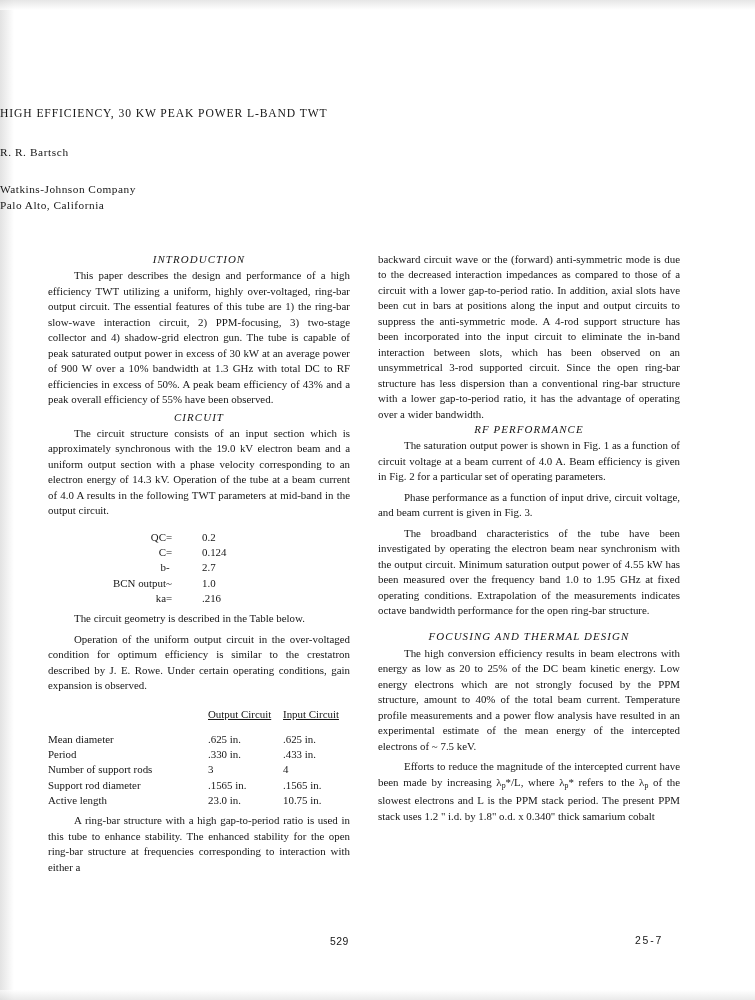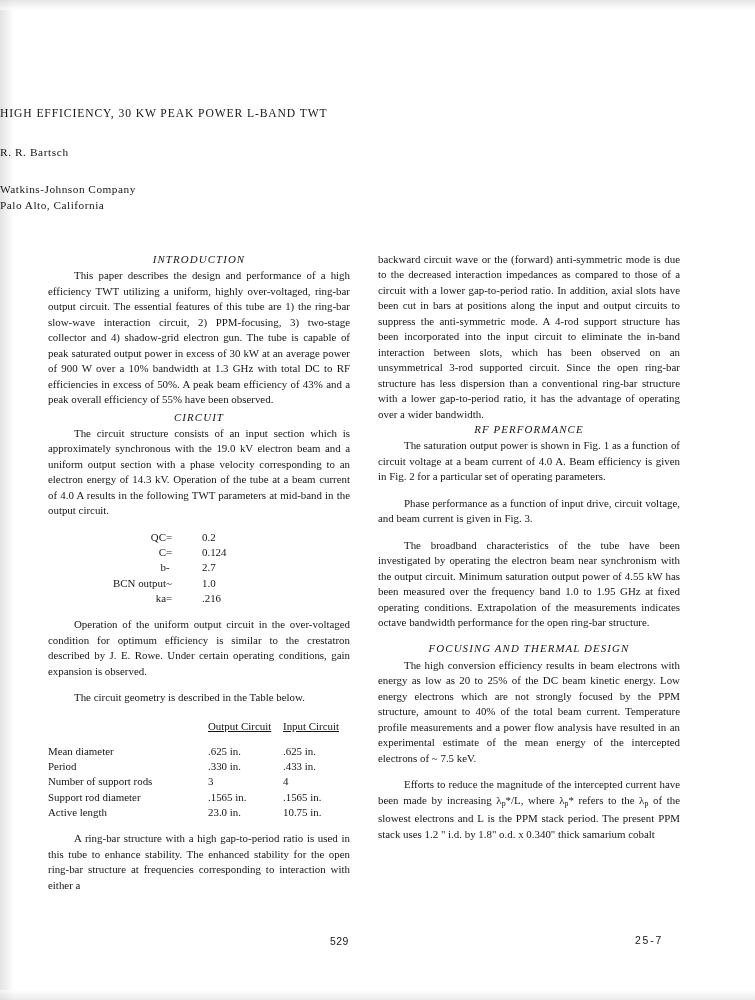--- a/index.html
+++ b/index.html
@@ -87,21 +87,21 @@
     margin: 0 0 1px 0;
     font-size: 10.9px;
     font-style: italic;
   }
   .para {
     margin: 0;
     text-indent: 26px;
     text-align: justify;
     text-justify: inter-word;
   }
-  .para.spaced { margin-top: 11px; }
+  .para.spaced { margin-top: 5px; }
   .para.noindent { text-indent: 0; }
 
   
   .param-list {
     margin: 11px 0 0 0;
     padding: 0;
     list-style: none;
   }
   .param-row {
     display: flex;
@@ -197,23 +197,23 @@
         <span class="param-eq">~</span>
         <span class="param-val">1.0</span>
       </li>
       <li class="param-row">
         <span class="param-sym">ka</span>
         <span class="param-eq">=</span>
         <span class="param-val">.216</span>
       </li>
     </ul>
 
+    <p class="para spaced">The circuit geometry is described in the Table below.</p>
+
     <p class="para spaced">Operation of the uniform output circuit in the over-voltaged condition for optimum efficiency is similar to the crestatron described by J. E. Rowe.  Under certain operating conditions, gain expansion is observed.</p>
-
-    <p class="para spaced">The circuit geometry is described in the Table below.</p>
 
     <table class="geom-table">
       <thead>
         <tr>
           <th class="col-label" style="text-decoration:none;"></th>
           <th class="col-a">Output Circuit</th>
           <th class="col-b">Input Circuit</th>
         </tr>
       </thead>
       <tbody>

